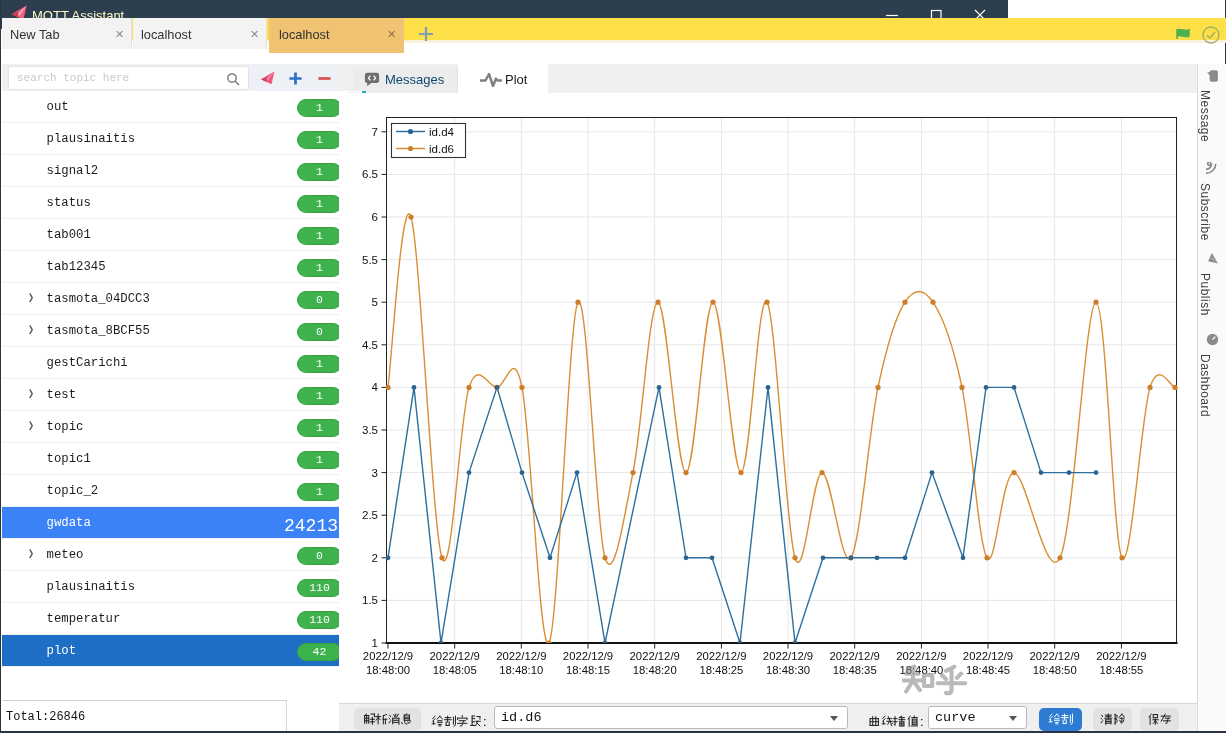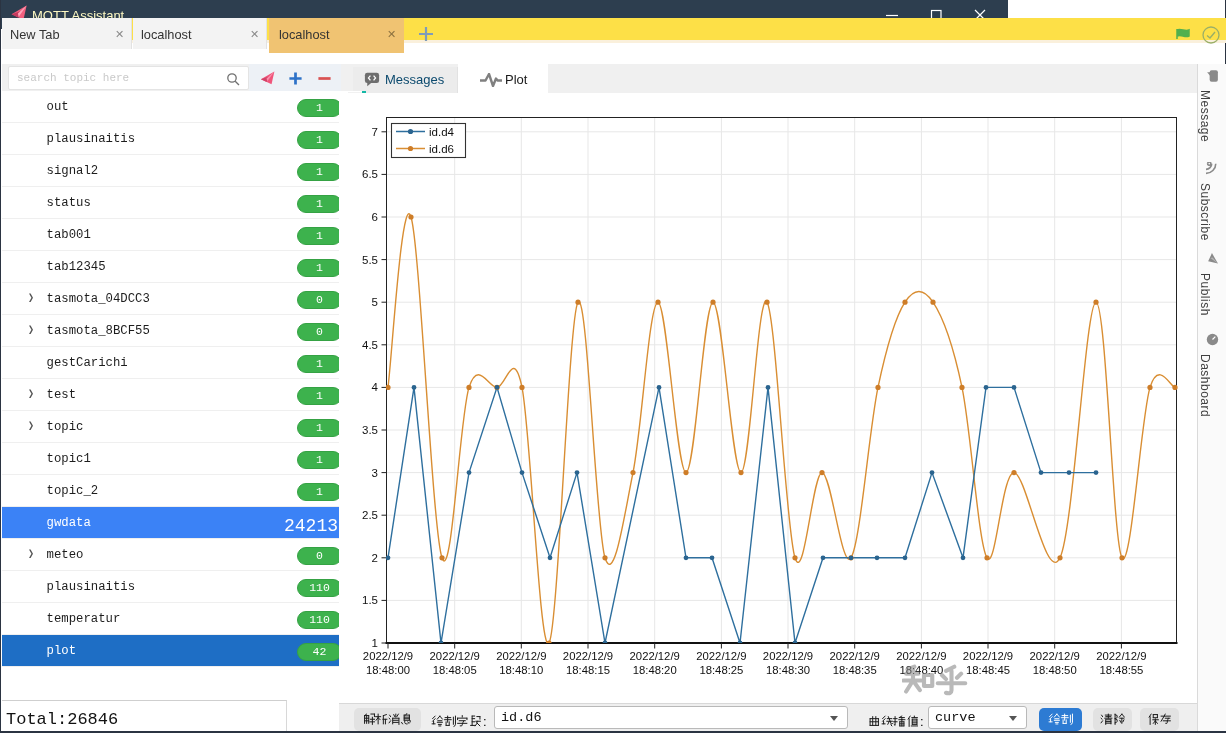--- a/index.html
+++ b/index.html
@@ -19,21 +19,21 @@
 .tname{position:absolute;left:44.5px;top:8.5px}
 .arr{position:absolute;left:26px;top:9px;font-size:10px;color:#555;transform:scaleY(1.15)}
 .badge{position:absolute;right:20px;top:8px;width:45px;height:17.5px;background:#3db24d;border:1px solid #35a244;border-radius:9px;color:#fff;font-size:11.5px;text-align:center;line-height:15.5px}
 .sel-green{background:#3b82f6;color:#fff}
 .sel-green .tname{color:#fff}
 .sel-green .num{position:absolute;right:24px;top:9px;color:#fff;font-size:18px}
 .sel-blue{background:#1e6ec5;color:#fff}
 .sel-blue .tname{color:#fff}
 .scrolltrack{position:absolute;right:0px;top:1px;width:14px;height:608px;background:#f1f1f1}
 .thumb{position:absolute;left:2.5px;top:390px;width:9px;height:203px;background:#cdcdcd;border-radius:4px}
-.totalbar{position:absolute;left:1px;top:700px;width:285px;height:30.5px;background:#fff;border-top:1px solid #cfcfcf;border-right:1px solid #d8d8d8;font-family:"Liberation Mono",monospace;font-size:17px;color:#111}
+.totalbar{position:absolute;left:1px;top:700px;width:285px;height:30.5px;background:#fff;border-top:1px solid #cfcfcf;border-right:1px solid #d8d8d8;font-family:"Liberation Mono",monospace;font-size:12px;color:#111}
 .main{position:absolute;left:338px;top:92.5px;width:858px;height:610px;background:#fff}
 .chart{position:absolute;left:-2px;top:0}
 .bottombar{position:absolute;left:338px;top:702.5px;width:858px;height:28px;background:#efefef;border-top:1px solid #d8d8d8}
 .btn{position:absolute;top:4px;height:23px;background:#e2e2e2;border-radius:5px;text-align:center}
 .btn svg{margin-top:4px}
 .field{position:absolute;top:2.5px;height:23px;background:#fff;border:1px solid #b9b9b9;border-radius:3px;font-family:"Liberation Mono",monospace;font-size:13.5px;color:#111;line-height:21px;padding-left:6px}
 .carr{position:absolute;top:9px;width:0;height:0;border-left:4.5px solid transparent;border-right:4.5px solid transparent;border-top:5.5px solid #555}
 .rightbar{position:absolute;left:1196px;top:63.5px;width:29px;height:667px;background:#fafafa;border-left:1px solid #dadada}
 .ritem{position:absolute;left:0;width:29px;text-align:center;color:#3f3f3f;font-size:12px}
 .rtext{writing-mode:vertical-rl;margin-top:5px;letter-spacing:0.5px}

